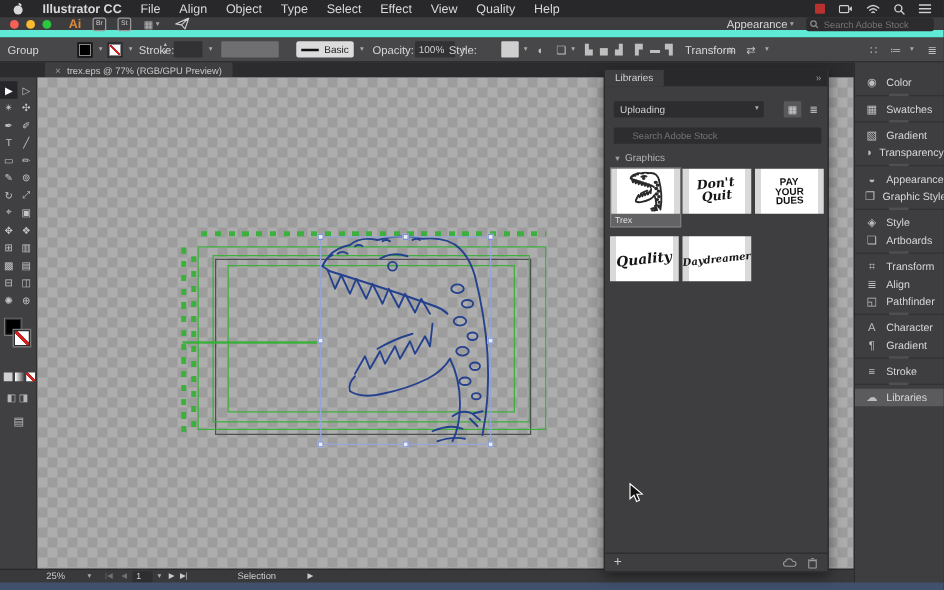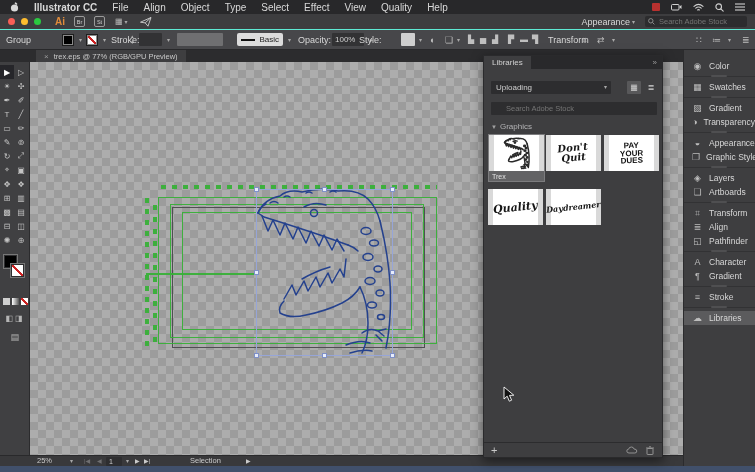--- a/index.html
+++ b/index.html
@@ -10,21 +10,21 @@
 
 .menubar{position:absolute;left:0;top:0;width:755px;height:14px;background:#28282a;
   display:flex;align-items:center;gap:15px;padding:0 10px;font-size:10px;color:#d9d9d9}
 .menubar .app-name{font-weight:bold}
 .menubar .spacer{flex:1}
 .menu-extras{display:flex;align-items:center;gap:11px}
 .redbadge{width:8px;height:8px;background:#b8312f;border-radius:1px}
 
 
 .titlebar{position:absolute;left:0;top:14px;width:755px;height:16px;background:#3d3d3f;
-  border-bottom:1px solid #5eead4;display:flex;align-items:center;font-size:9px;color:#c9c9c9}
+  border-bottom:6px solid #5eead4;display:flex;align-items:center;font-size:9px;color:#c9c9c9}
 .traffic{display:flex;gap:6px;margin-left:8px}
 .traffic span{width:7px;height:7px;border-radius:50%}
 .t-red{background:#f85f57}.t-yel{background:#fdbc2e}.t-grn{background:#2ac840}
 .ai-badge{color:#e08b3a;font-weight:bold;font-size:10px;margin-left:14px}
 .mini-app{width:11px;height:11px;border:1px solid #9a9a9a;border-radius:2px;font-size:5.5px;
   display:flex;align-items:center;justify-content:center;margin-left:9px;color:#cfcfcf}
 .layout-ic{margin-left:10px;font-size:8px;color:#bdbdbd}
 .chev{font-size:6px;color:#a8a8a8;margin-left:2px}
 .ws-label{margin-left:auto;font-size:9px;color:#dadada}
 .stock-search{width:102px;height:11px;background:#2c2c2e;border:none;border-radius:2px;
@@ -486,21 +486,21 @@
       <span class="dock-label">Appearance</span>
     </div>
     <div class="dock-item">
       <span class="dock-ic">❐</span>
       <span class="dock-label">Graphic Styles</span>
     </div>
   </div>
   <div class="dock-group">
     <div class="dock-item">
       <span class="dock-ic">◈</span>
-      <span class="dock-label">Layers</span>
+      <span class="dock-label">Style</span>
     </div>
     <div class="dock-item">
       <span class="dock-ic">❏</span>
       <span class="dock-label">Artboards</span>
     </div>
   </div>
   <div class="dock-group">
     <div class="dock-item">
       <span class="dock-ic">⌗</span>
       <span class="dock-label">Transform</span>

